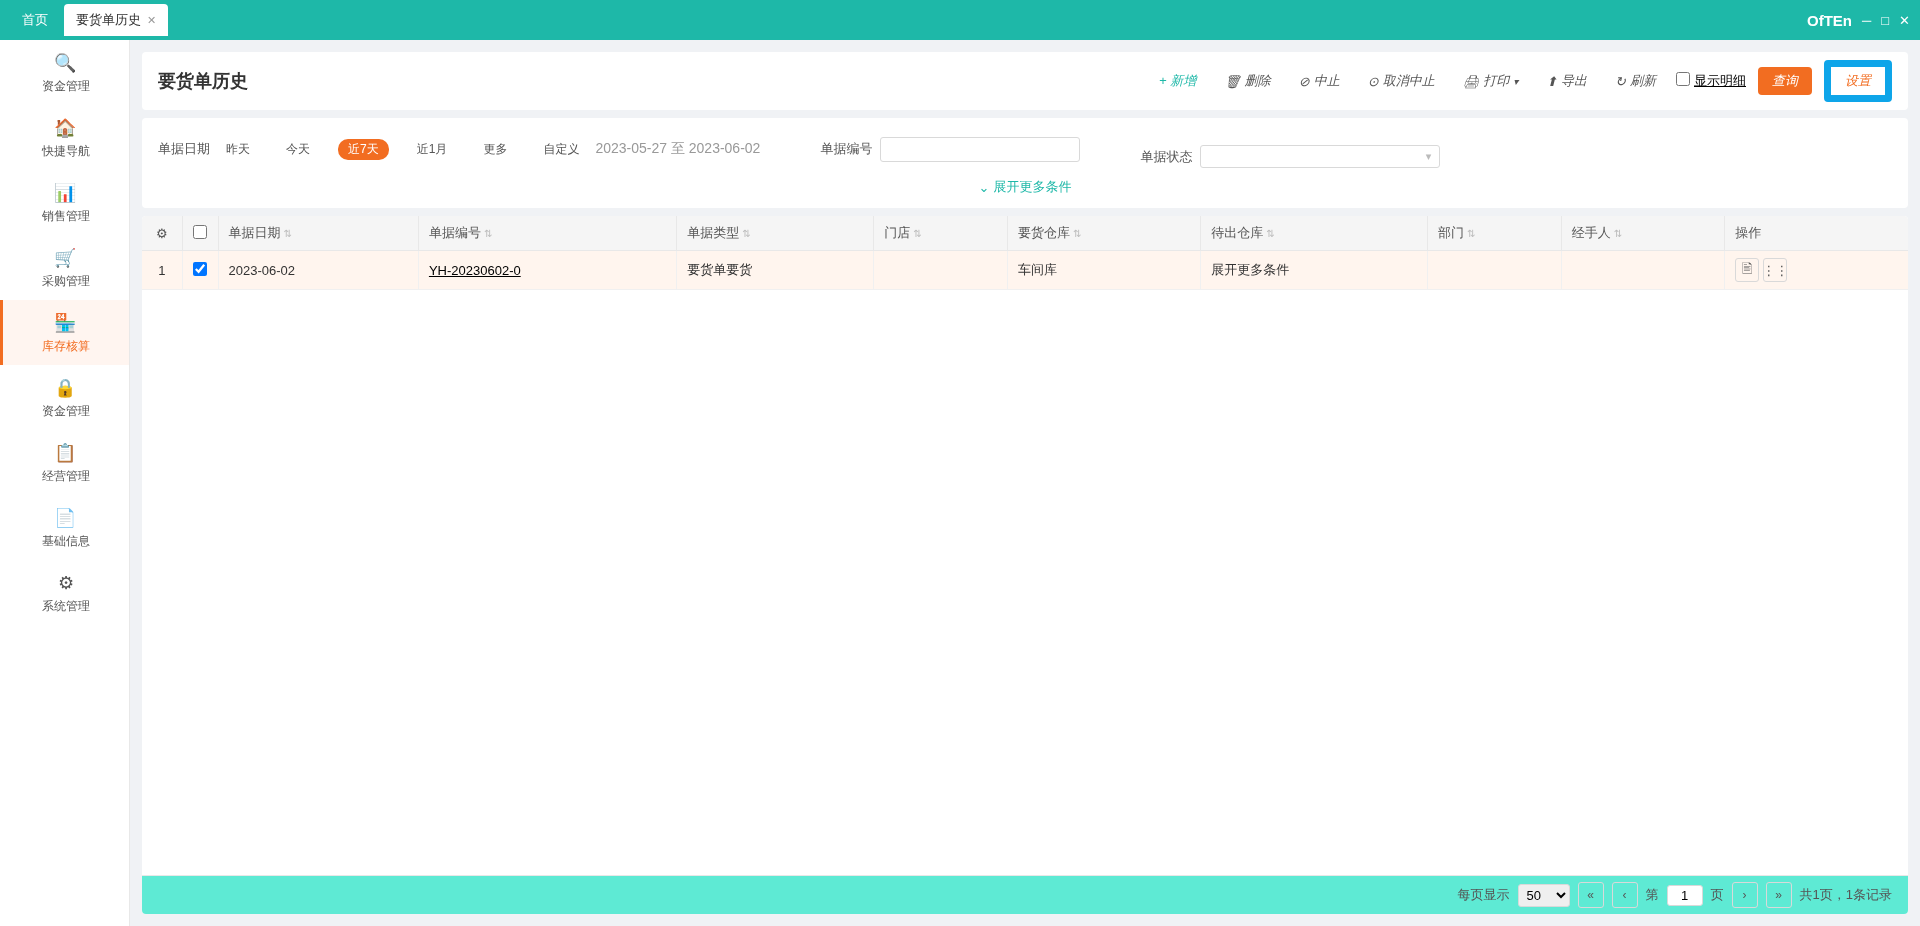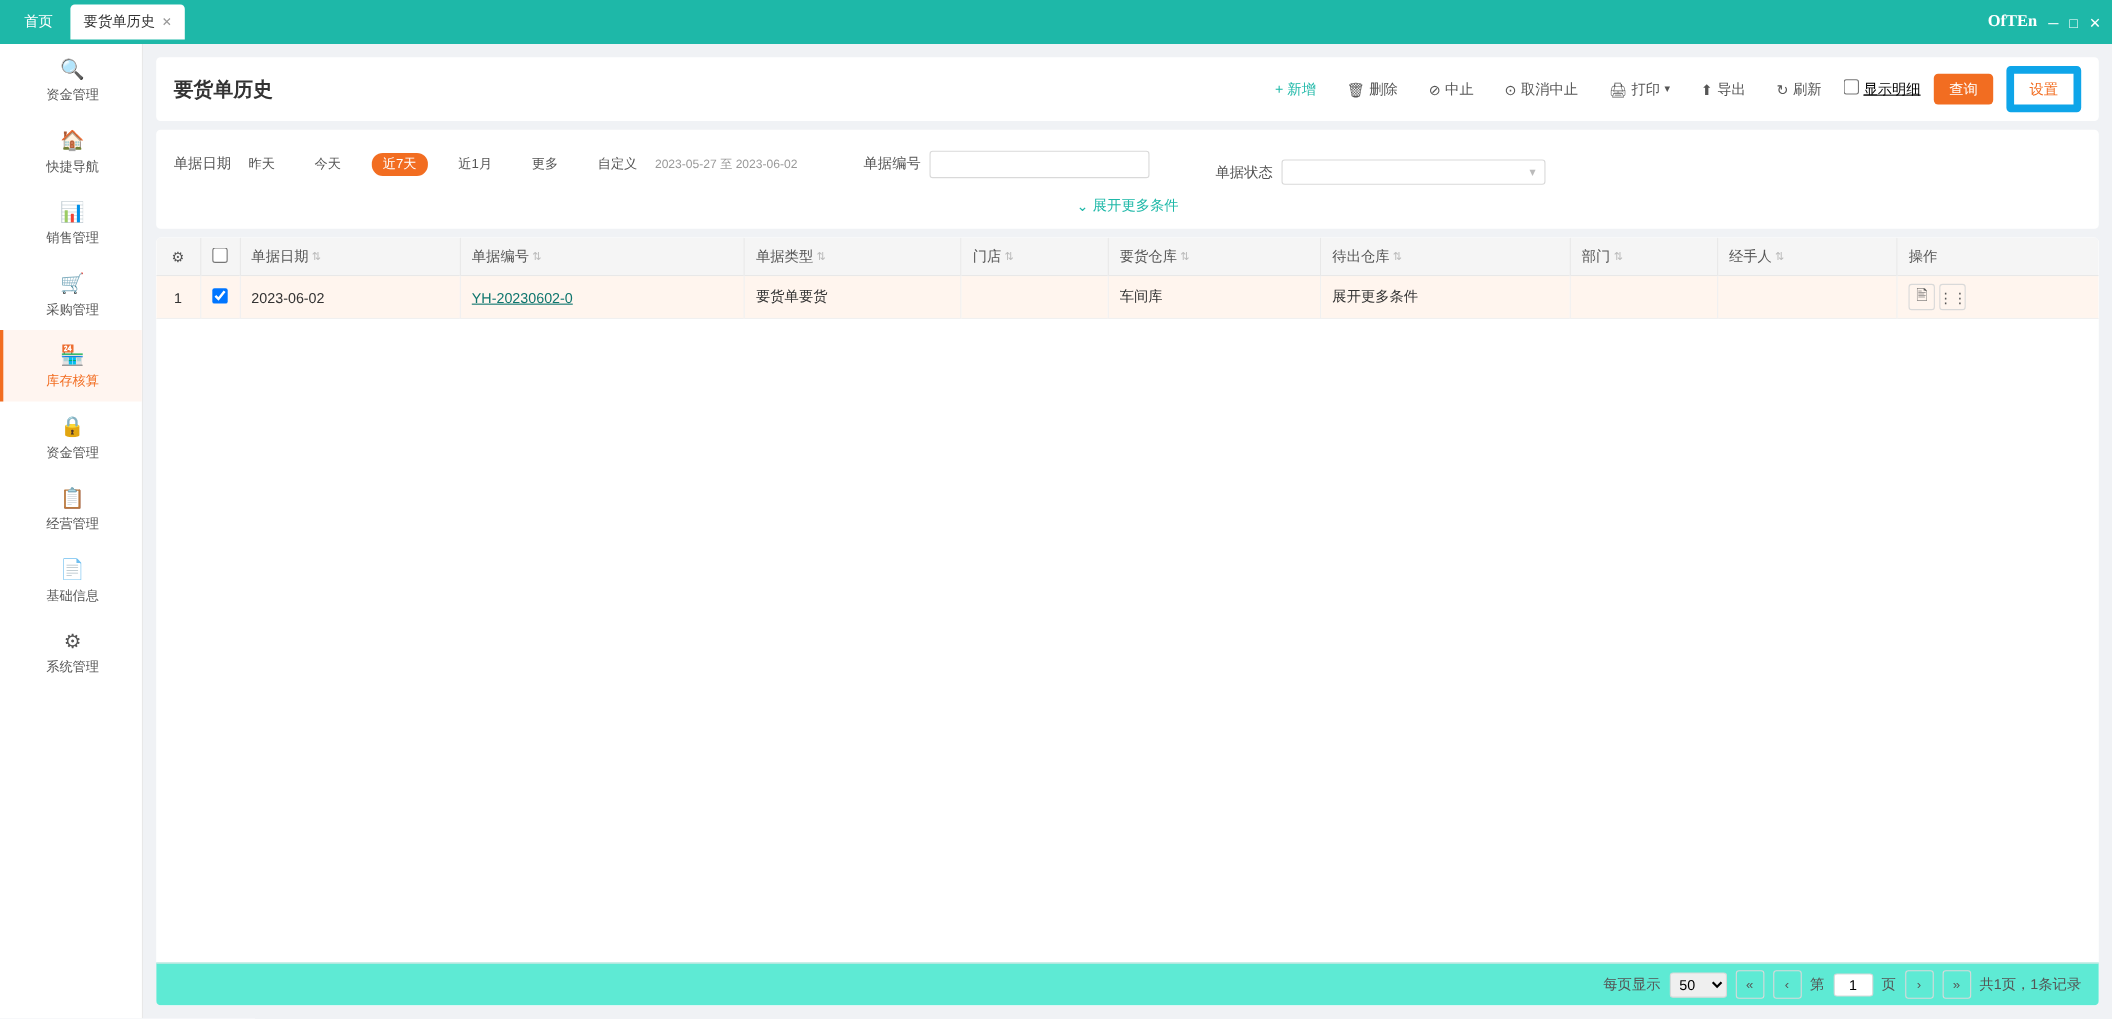--- a/index.html
+++ b/index.html
@@ -117,20 +117,21 @@
     }
     .action-btn {
       display: flex;
       align-items: center;
       gap: 4px;
       cursor: pointer;
       color: #555;
       font-size: 13px;
       padding: 4px 8px;
       border-radius: 3px;
+      font-style: italic;
     }
     .action-btn.primary {
       background: #f26d21;
       color: #fff;
       border: none;
       border-radius: 4px;
       padding: 5px 14px;
     }
     .action-btn.secondary {
       background: #fff;
@@ -177,21 +178,21 @@
       font-size: 12px;
       color: #555;
     }
     .date-btn.active {
       background: #f26d21;
       color: #fff;
       border-radius: 10px;
       padding: 2px 10px;
     }
     .date-range-text {
-      font-size: 11px;
+      font-size: 14px;
       color: #999;
     }
     .filter-input {
       border: 1px solid #d9d9d9;
       border-radius: 3px;
       padding: 4px 8px;
       width: 200px;
       outline: none;
       font-size: 13px;
     }
@@ -252,21 +253,21 @@
       border-bottom: 1px solid #f0f0f0;
     }
     tbody tr.selected { background: #fff5ee; }
     tbody td {
       padding: 7px 10px;
       color: #333;
       font-size: 13px;
       border-right: 1px solid #f0f0f0;
     }
     tbody td:last-child { border-right: none; }
-    .td-link { color: #0f766e; cursor: pointer; text-decoration: underline; }
+    .td-link { color: #000000; cursor: pointer; text-decoration: underline; }
 
     
     .th-settings { width: 40px; text-align: center; }
     .th-checkbox { width: 36px; text-align: center; }
 
     
     .op-btns { display: flex; gap: 4px; }
     .op-btn {
       width: 24px; height: 24px;
       display: flex; align-items: center; justify-content: center;
@@ -330,21 +331,21 @@
 
 <div class="top-bar">
   <div class="top-bar-tab home">
     <span>首页</span>
   </div>
   <div class="top-bar-tab active">
     <span>要货单历史</span>
     <span class="close-icon">✕</span>
   </div>
   <div class="top-bar-right">
-    <span style="font-weight:bold;font-size:15px;font-family:Liberation Serif, serif;">OfTEn</span>
+    <span style="font-weight:bold;font-size:15px;">OfTEn</span>
     <span style="cursor:pointer;">─</span>
     <span style="cursor:pointer;">□</span>
     <span style="cursor:pointer;">✕</span>
   </div>
 </div>
 
 <div class="main-layout">
 
   <nav class="sidebar">
     <div class="sidebar-item">

